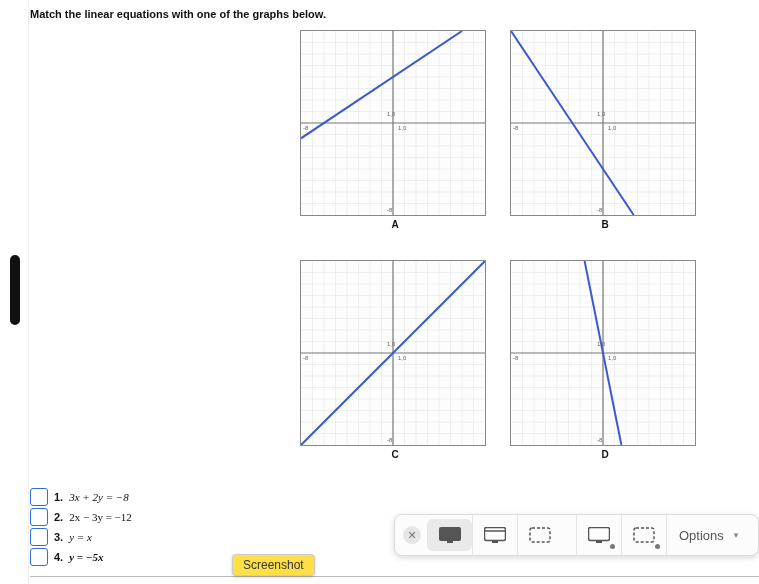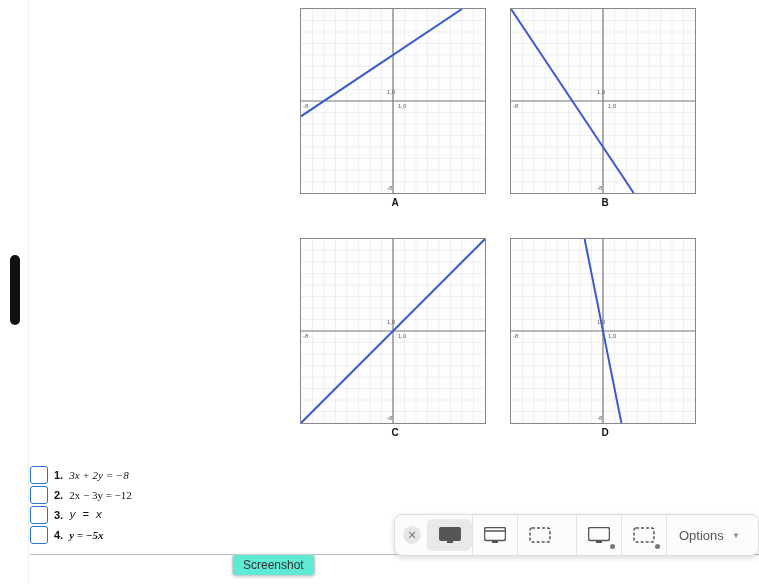--- a/index.html
+++ b/index.html
@@ -81,21 +81,21 @@
     margin-top: 10px;
     padding-top: 12px;
     font-size: 10px;
   }
 
   
   .sc-pill {
     position: absolute;
     left: 232px;
     top: 554px;
-    background: #5eead4;
+    background: #fde047;
     border: 1px solid #ccc;
     border-radius: 4px;
     padding: 3px 10px;
     font-size: 12px;
     color:#333;
     box-shadow: 0 1px 3px rgba(0,0,0,.2);
   }
 
   
   .toolbar {
@@ -173,20 +173,21 @@
     border-radius:6px;
   }
 </style>
 </head>
 <body>
 
 <div class="carousel-hint"></div>
 <div class="carousel-blob"></div>
 
 <div class="page">
+  <div class="prompt">Match the linear equations with one of the graphs below.</div>
 
   <div class="graph-grid">
 
     <div class="graph-cell">
       <div class="graph-box">
         <svg viewBox="0 0 184 184">
           <g>
             <line class="grid-line" x1="0" y1="11.5" x2="184" y2="11.5"></line>
               <line class="grid-line" x1="0" y1="23" x2="184" y2="23"></line>
               <line class="grid-line" x1="0" y1="34.5" x2="184" y2="34.5"></line>
@@ -376,21 +377,21 @@
       <span class="eqtext" style="font-family:'Times New Roman',serif;font-style:italic;font-weight:normal">3x + 2y = −8</span>
     </div>
     <div class="answer-row">
       <input class="answer-input" style="">
       <span class="eqtext">2.</span>
       <span class="eqtext" style="font-family:'Times New Roman',serif;font-weight:normal">2x − 3y = −12</span>
     </div>
     <div class="answer-row">
       <input class="answer-input" style="">
       <span class="eqtext">3.</span>
-      <span class="eqtext" style="font-family:Liberation Mono, monospace;font-style:italic;font-weight:normal">y = x</span>
+      <span class="eqtext" style="font-family:Liberation Serif, serif;font-style:italic;font-weight:normal">y = x</span>
     </div>
     <div class="answer-row">
       <input class="answer-input" style="">
       <span class="eqtext">4.</span>
       <span class="eqtext" style="font-family:'Times New Roman',serif;font-style:italic;font-weight:bold">y = −5x</span>
     </div>
   </div>
 
   <div class="note-line">
     

